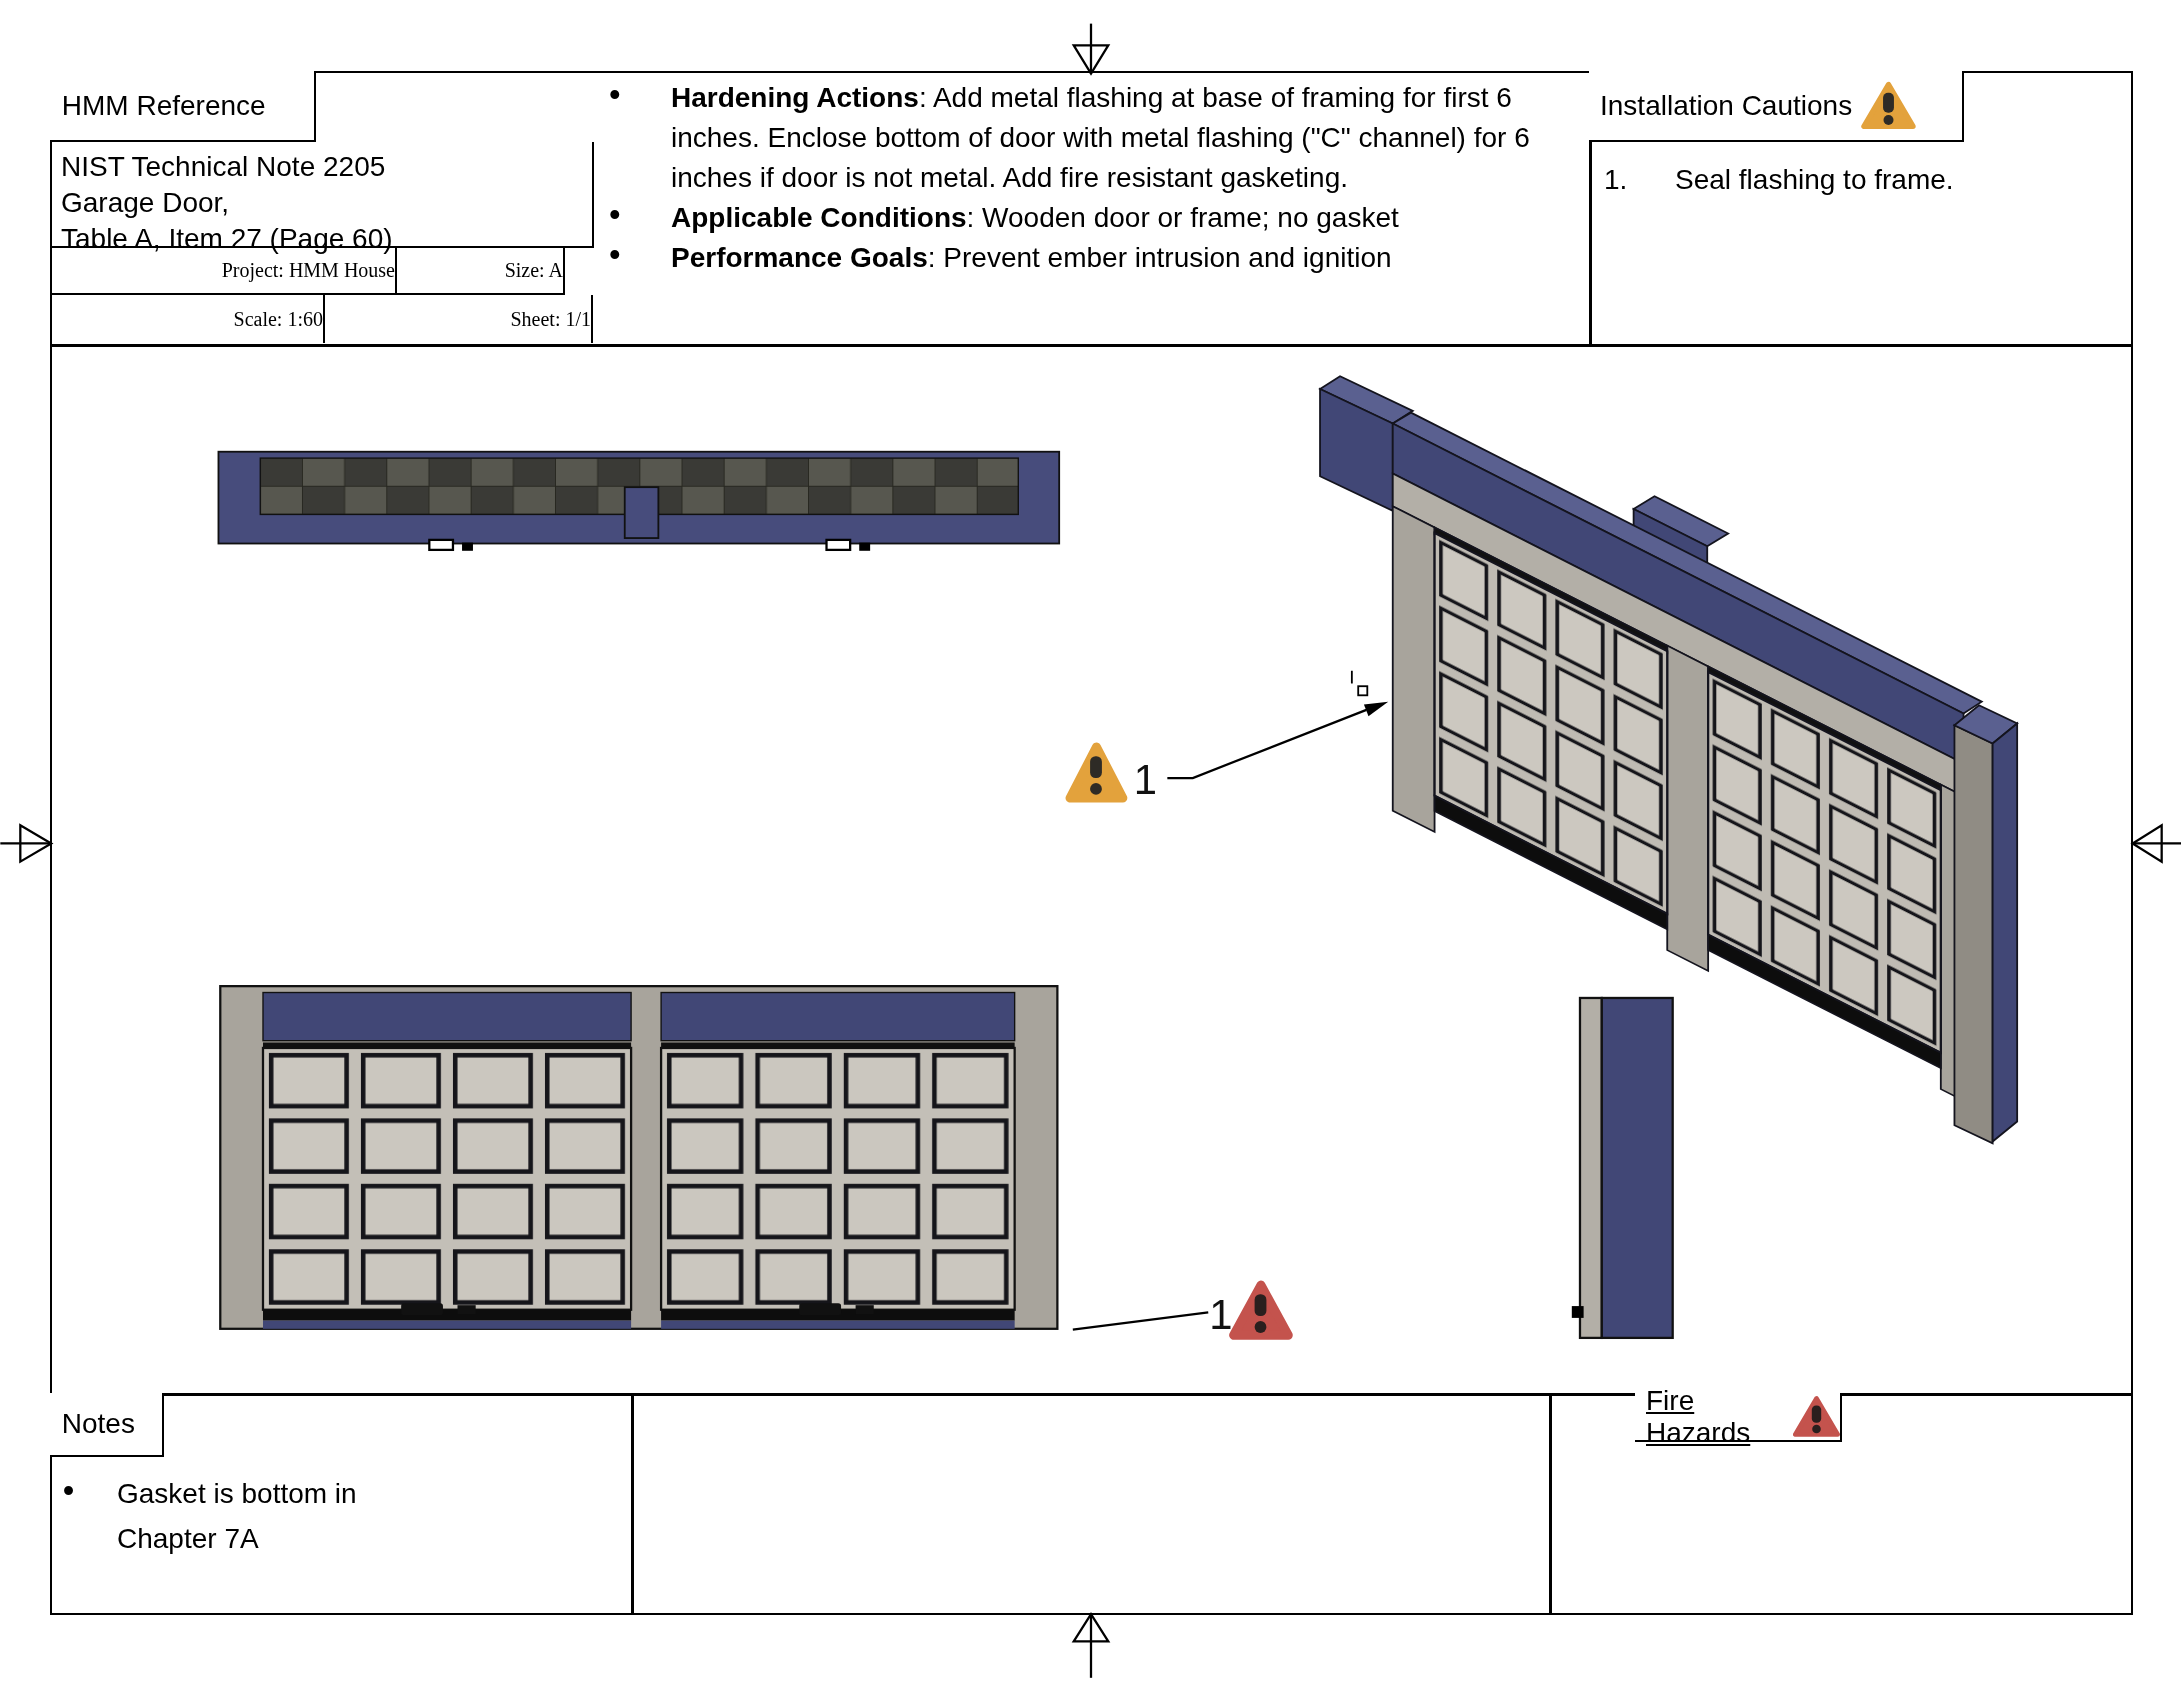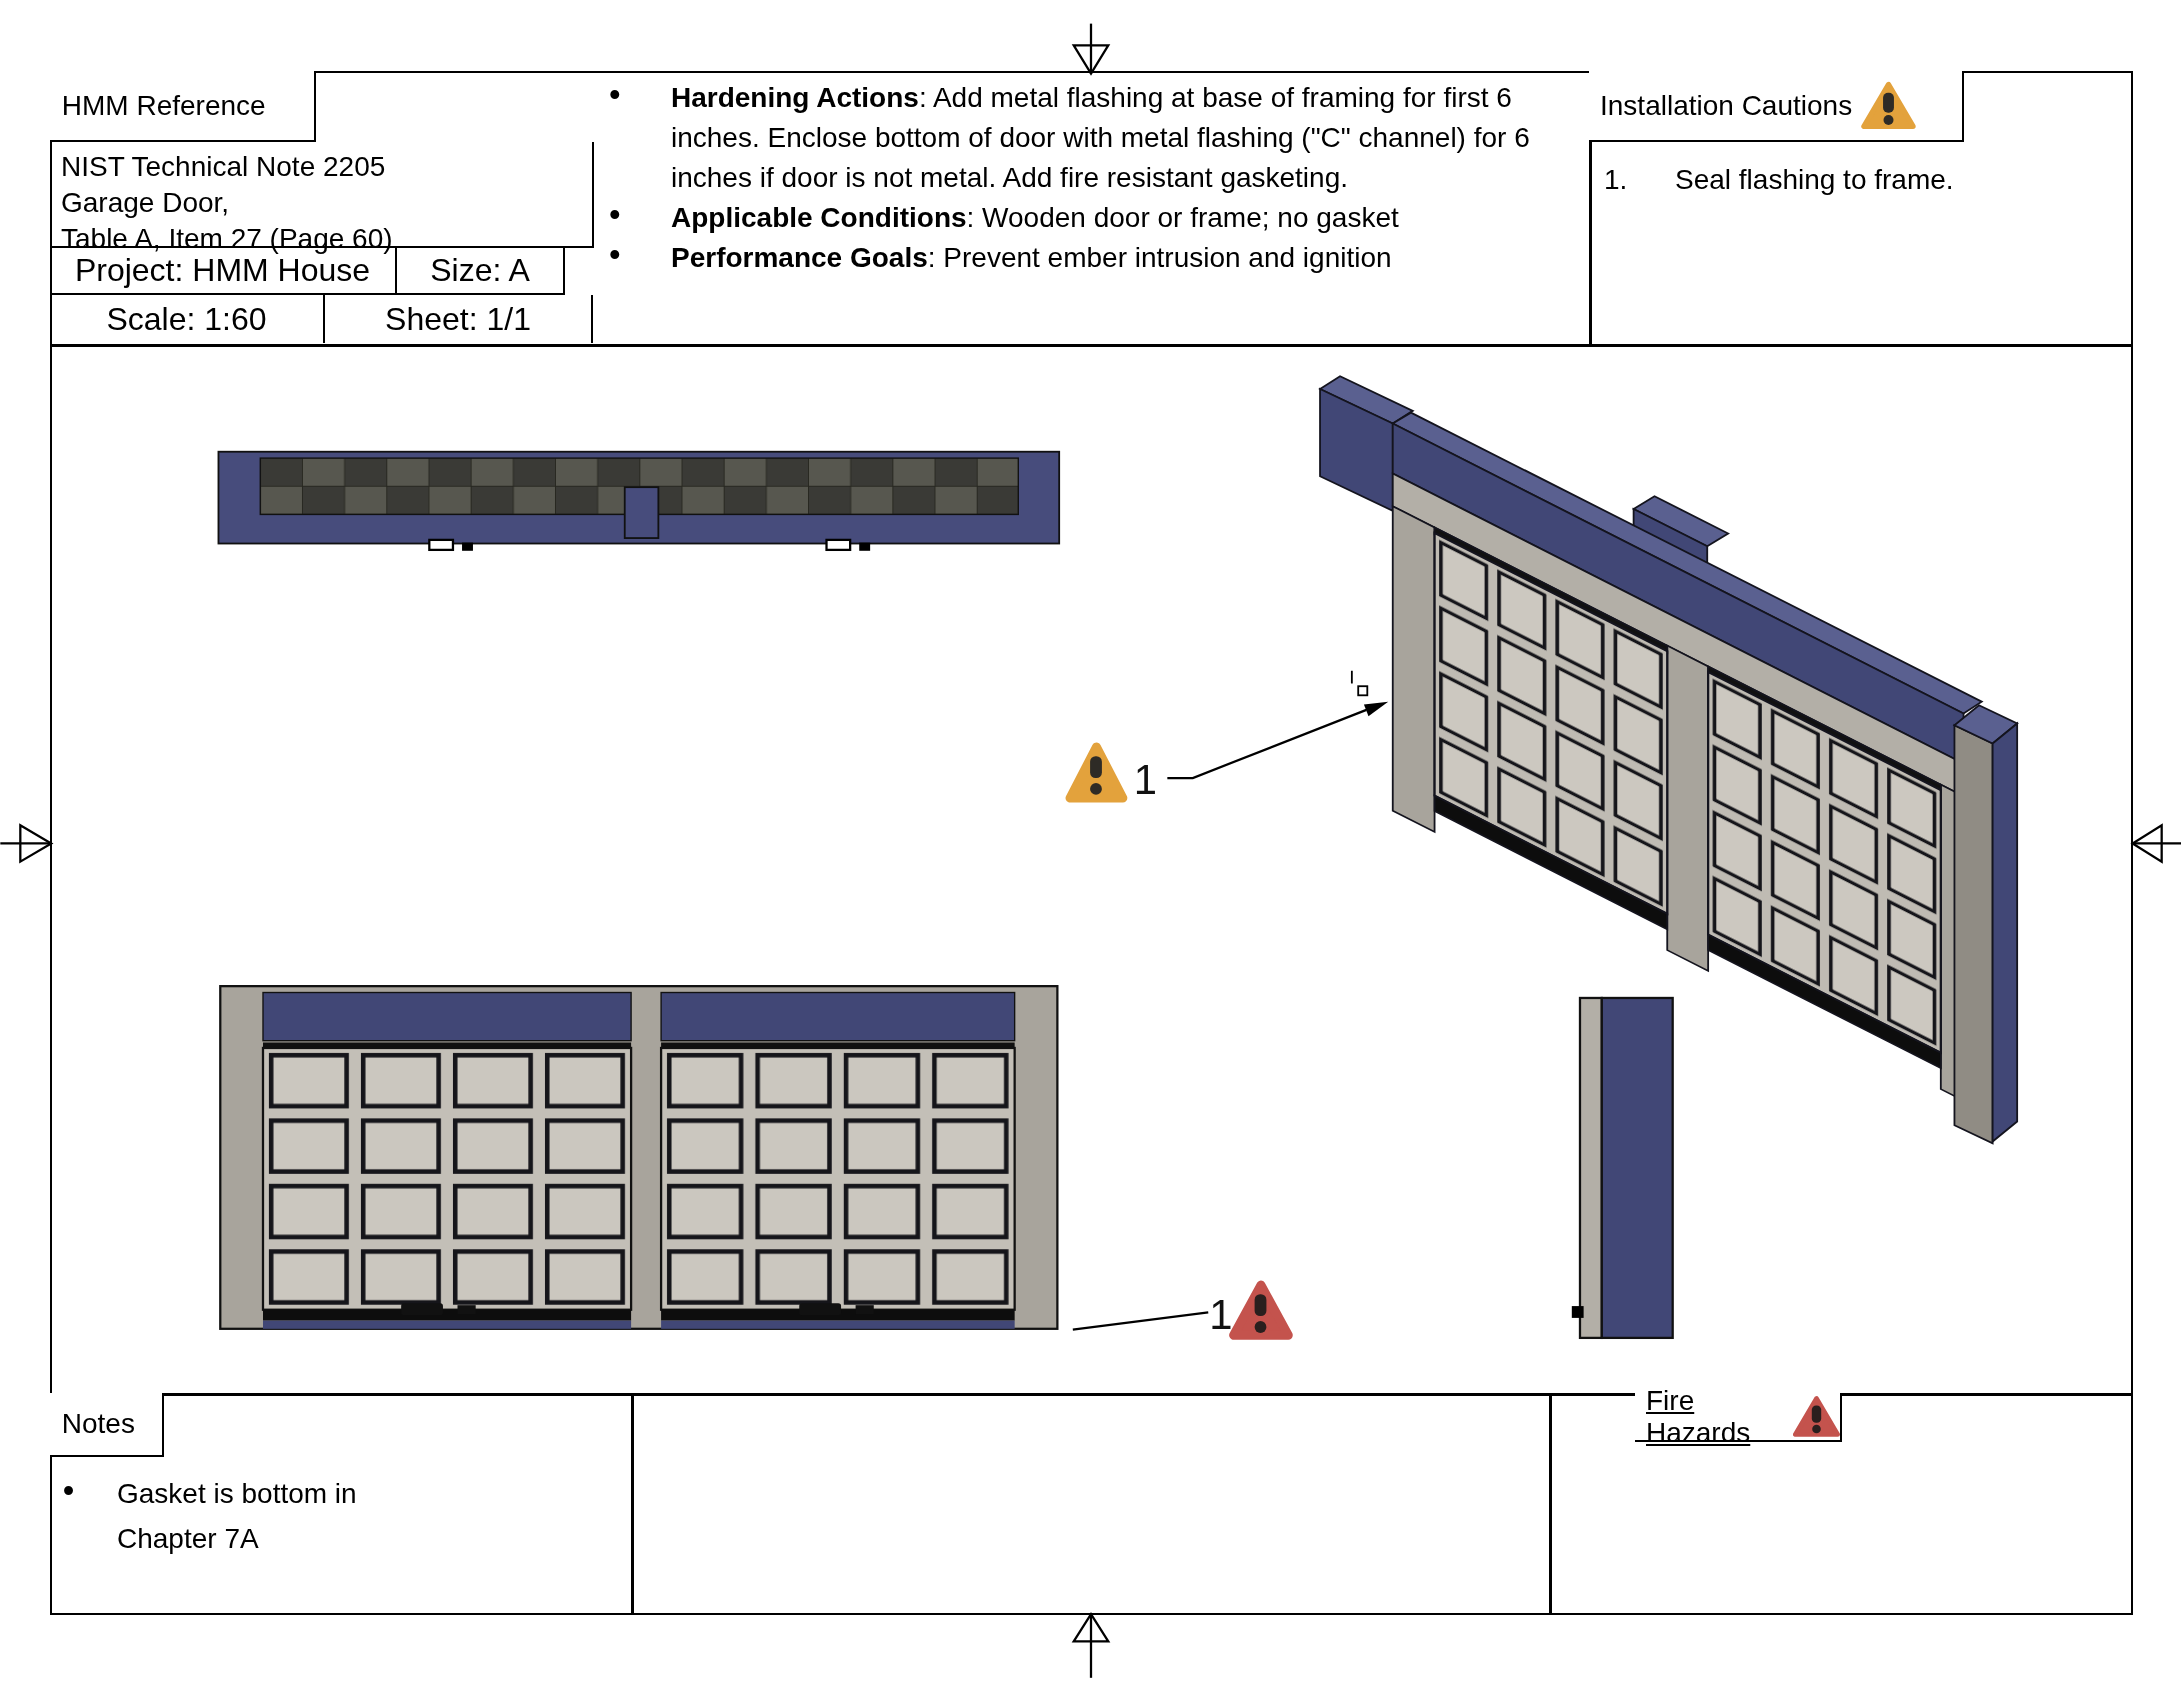--- a/index.html
+++ b/index.html
@@ -4,21 +4,21 @@
 <style>
   html,body{margin:0;padding:0;background:#ffffff;}
   .page{position:relative;width:2182px;height:1686px;background:#fff;
         font-family:"Liberation Sans",sans-serif;color:#000;overflow:hidden;}
   .abs{position:absolute;box-sizing:border-box;}
   .line-h{position:absolute;background:#000;height:2.7px;}
   .line-v{position:absolute;background:#000;width:2.7px;}
   .sheet-border{border:2.7px solid #000;}
   .tabbox{border-right:2.7px solid #000;border-bottom:2.7px solid #000;background:#fff;
           display:flex;align-items:center;font-size:28px;}
-  .cell{display:flex;align-items:center;justify-content:center;font-size:32px;}
+  .cell{display:flex;align-items:center;justify-content:flex-end;font-size:20px;font-family:Liberation Serif, serif;}
   .ref-lines{font-size:28px;line-height:36px;padding:7.3px 0 0 11px;}
   .speclist{font-size:28px;line-height:40px;}
   .spec-item{position:relative;padding-left:71px;width:886px;margin-bottom:0;}
   .spec-item::before{content:"\2022";position:absolute;left:9px;top:-2.7px;font-size:33px;}
   .note-item{position:relative;padding-left:67px;width:309px;font-size:28px;line-height:45px;}
   .note-item::before{content:"\2022";position:absolute;left:12.7px;top:-2.7px;font-size:33px;}
   .caution-item{font-size:28px;}
   .caution-num{display:inline-block;width:71px;}
   .fire-text{font-size:28px;line-height:41px;width:538px;}
   .hdr-icon{margin-left:9px;flex:0 0 auto;}

